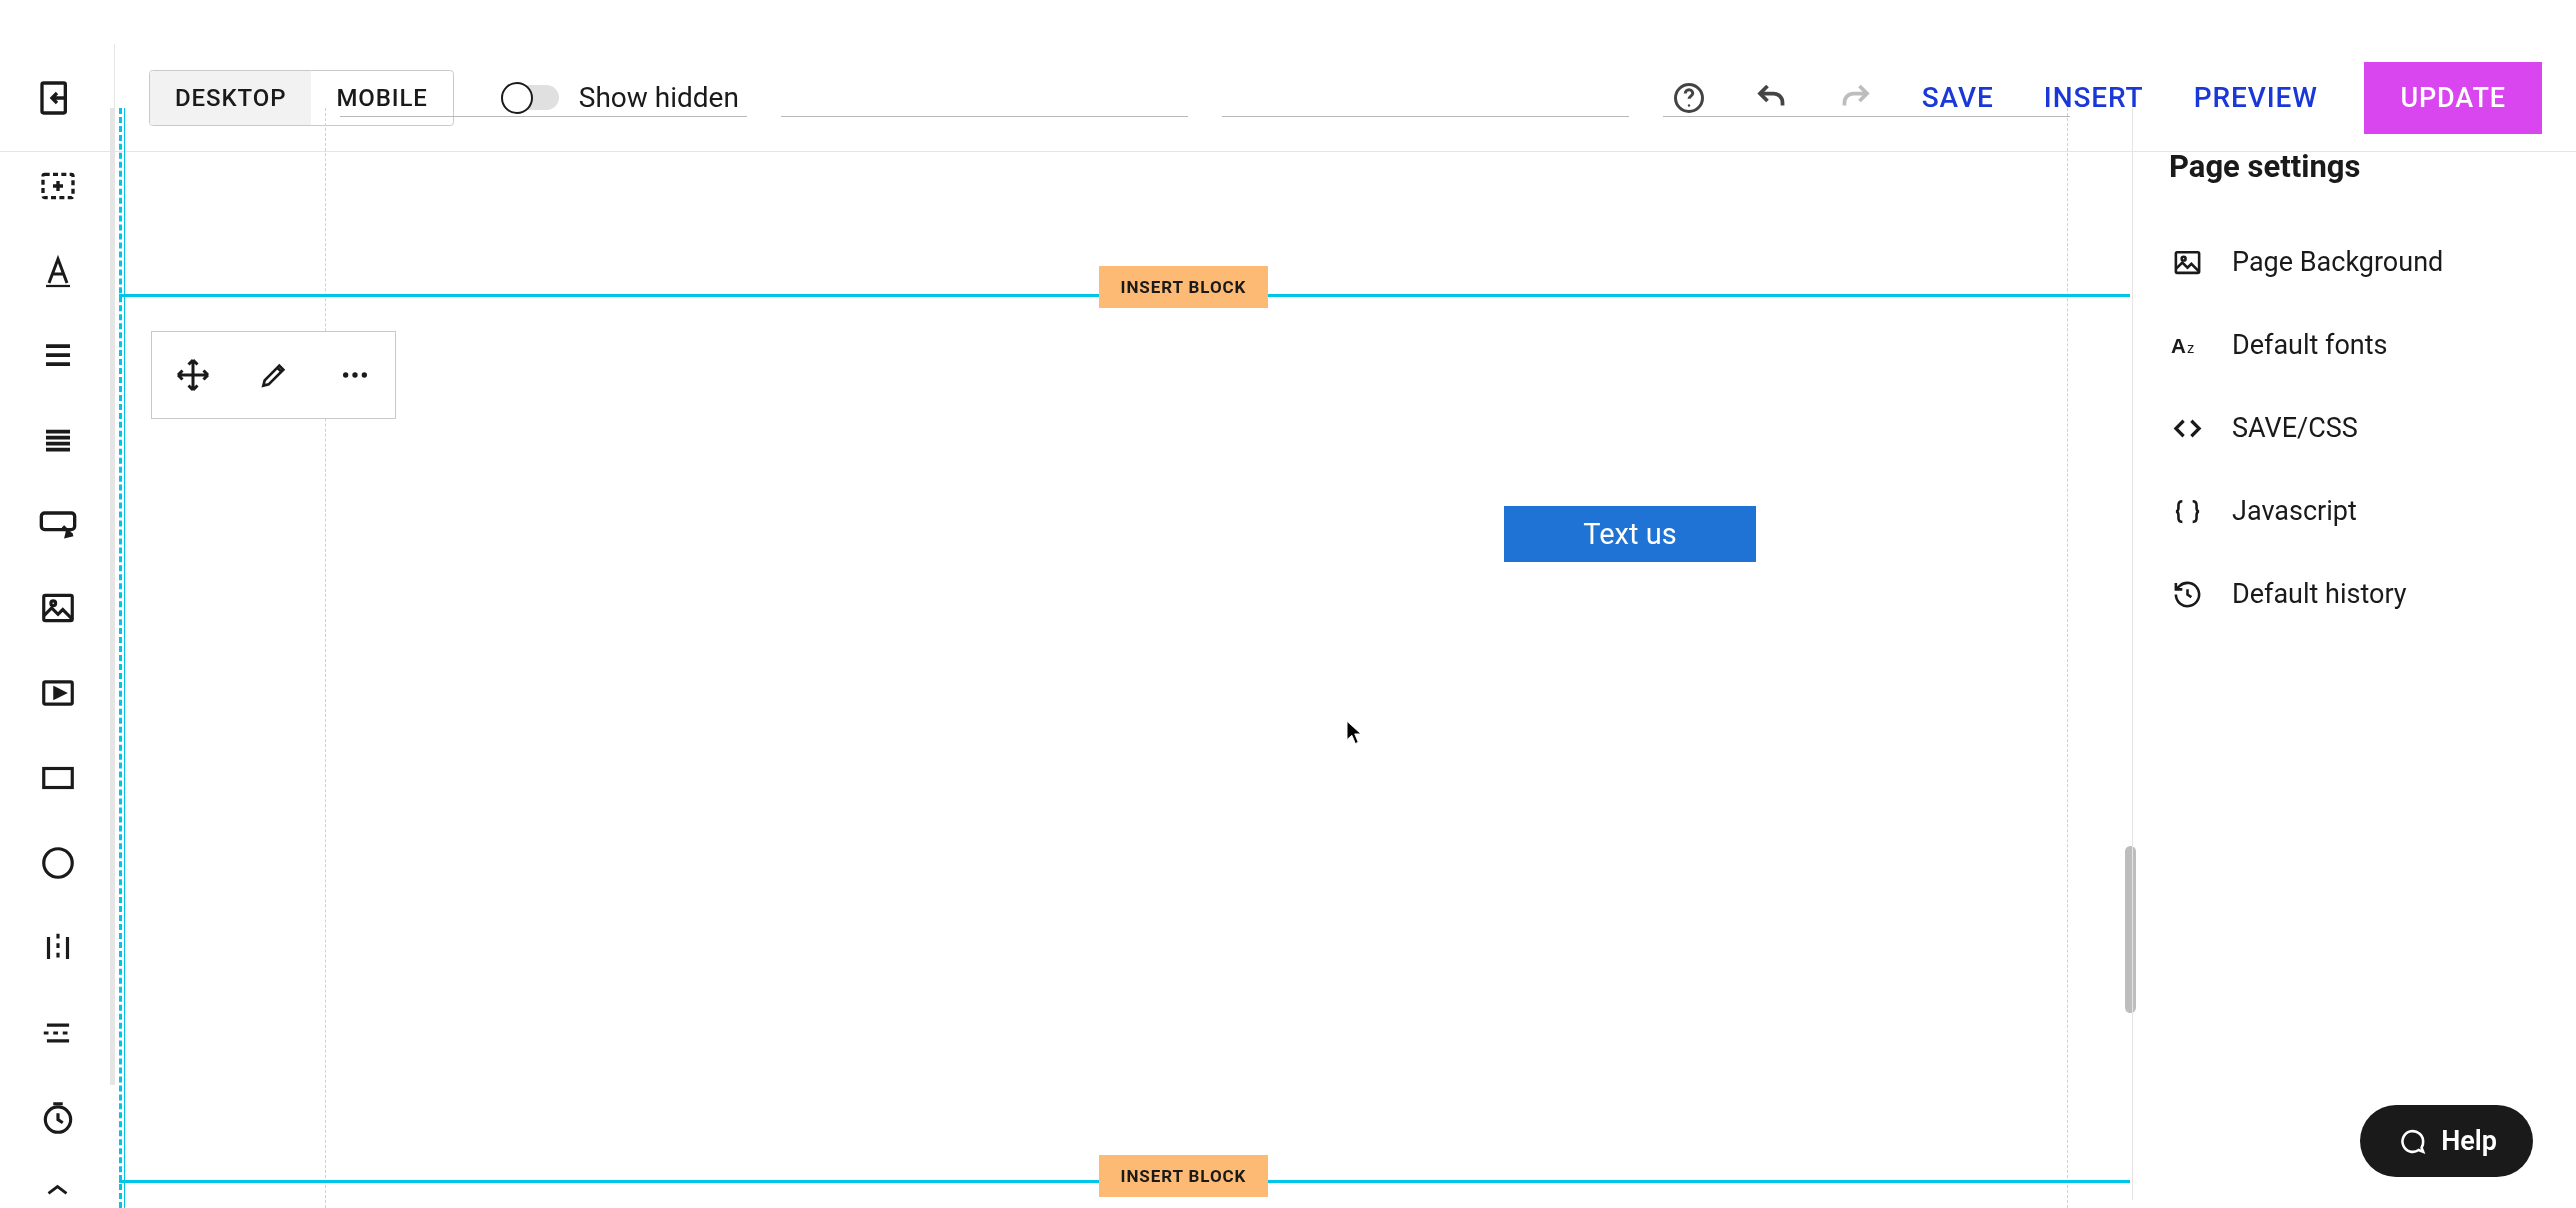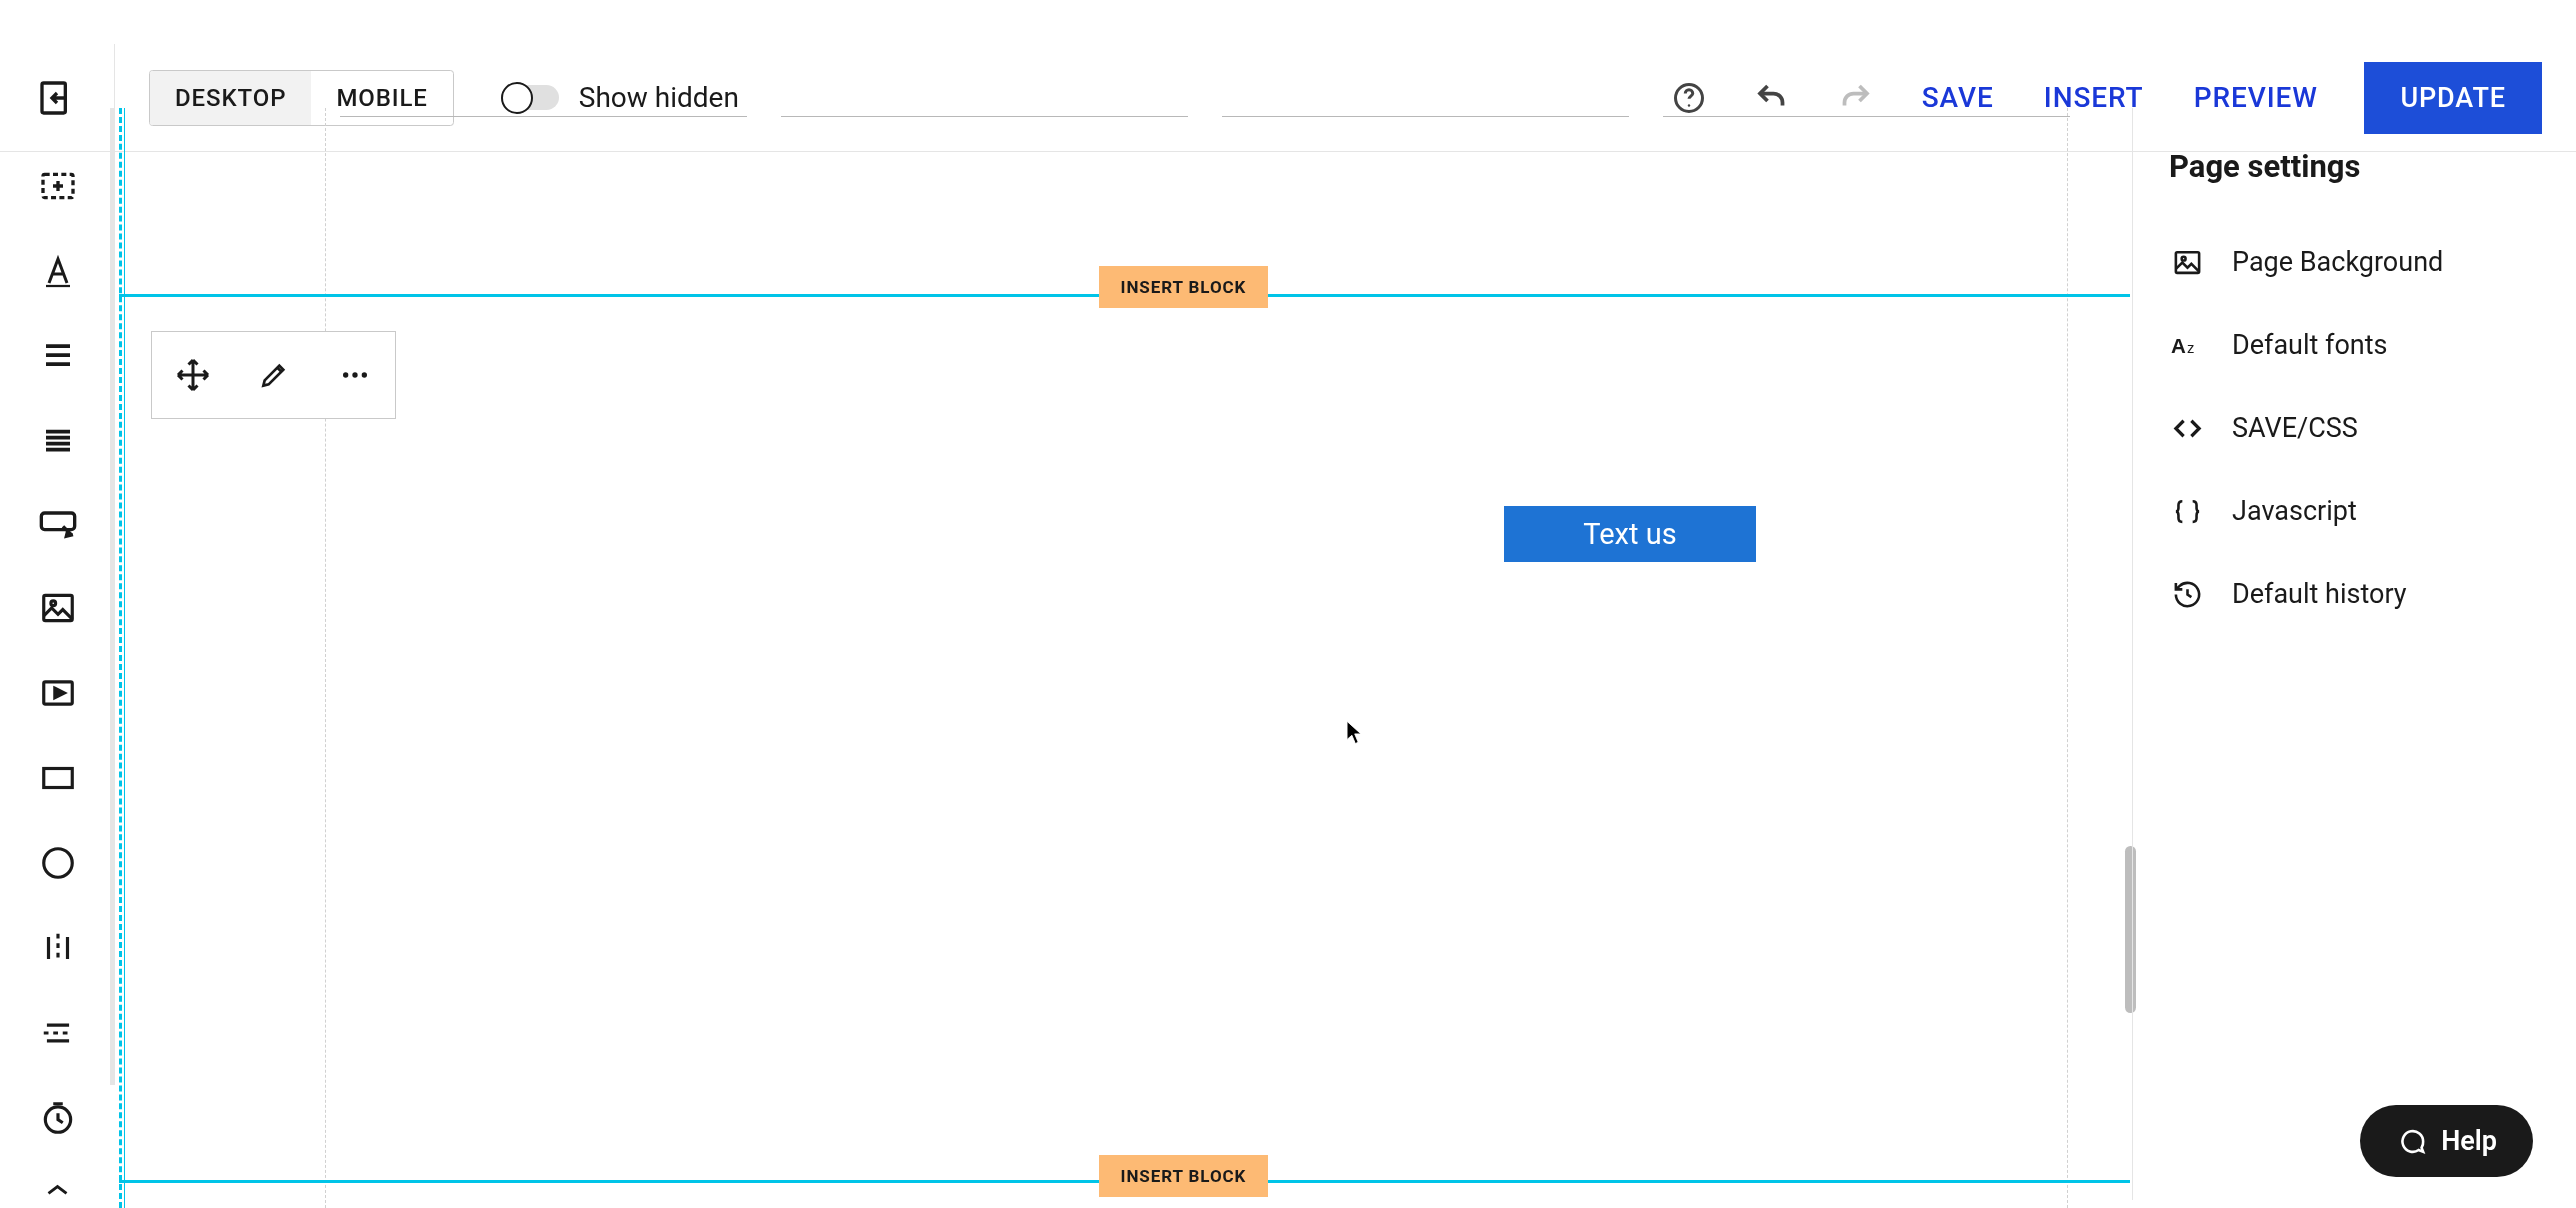--- a/index.html
+++ b/index.html
@@ -14,21 +14,21 @@
   .device-toggle .active { background:#f2f2f2; }
   .showhidden { margin-left:47px; display:flex; align-items:center; gap:20px; }
   .toggle-switch { position:relative; width:58px; height:32px; }
   .toggle-track { position:absolute; top:3.6px; left:0; width:58px; height:25px; border-radius:12.6px; background:#e0e0e0; }
   .toggle-knob { position:absolute; left:0; top:0; width:32px; height:32px; border-radius:50%; background:#fff; border:2.7px solid #1a1a1a; }
   .showhidden-label { font-size:28px; }
   .top-right { margin-left:auto; display:flex; align-items:center; gap:43px; padding-right:34px; }
   .icon-btn { width:40px; height:40px; display:flex; align-items:center; justify-content:center; cursor:pointer; color:#444; }
   .icon-btn.disabled { color:#bdbdbd; cursor:default; }
   .txt-btn { font-size:28px; font-weight:500; letter-spacing:0.9px; color:#1a38d8; cursor:pointer; padding:7.2px 3.6px; }
-  .update-btn { background:#1d4ed8; color:#fff; padding:20px 36px; font-size:27px; font-weight:500; letter-spacing:0.9px; cursor:pointer; }
+  .update-btn { background:#d946ef; color:#fff; padding:20px 36px; font-size:27px; font-weight:500; letter-spacing:0.9px; cursor:pointer; }
 
   
   .leftrail { position:absolute; top:108px; left:0; width:115px; bottom:0; display:flex; flex-direction:column; align-items:center; padding-top:58px; gap:47px; }
   .rail-item { width:43px; height:43px; display:flex; align-items:center; justify-content:center; cursor:pointer; color:#1a1a1a; }
   .rail-scroll-marker { position:absolute; top:0; right:0; width:5.4px; height:977px; background:#e5e5e5; }
 
   
   .rightpanel { position:absolute; top:108px; right:0; width:444px; bottom:8px; border-left:0.9px solid #e5e5e5; padding:40px 36px; }
   .rp-title { font-size:31px; font-weight:700; margin-bottom:50px; }
   .rp-item { display:flex; align-items:center; gap:27px; height:54px; margin-bottom:29px; cursor:pointer; font-size:27px; }

